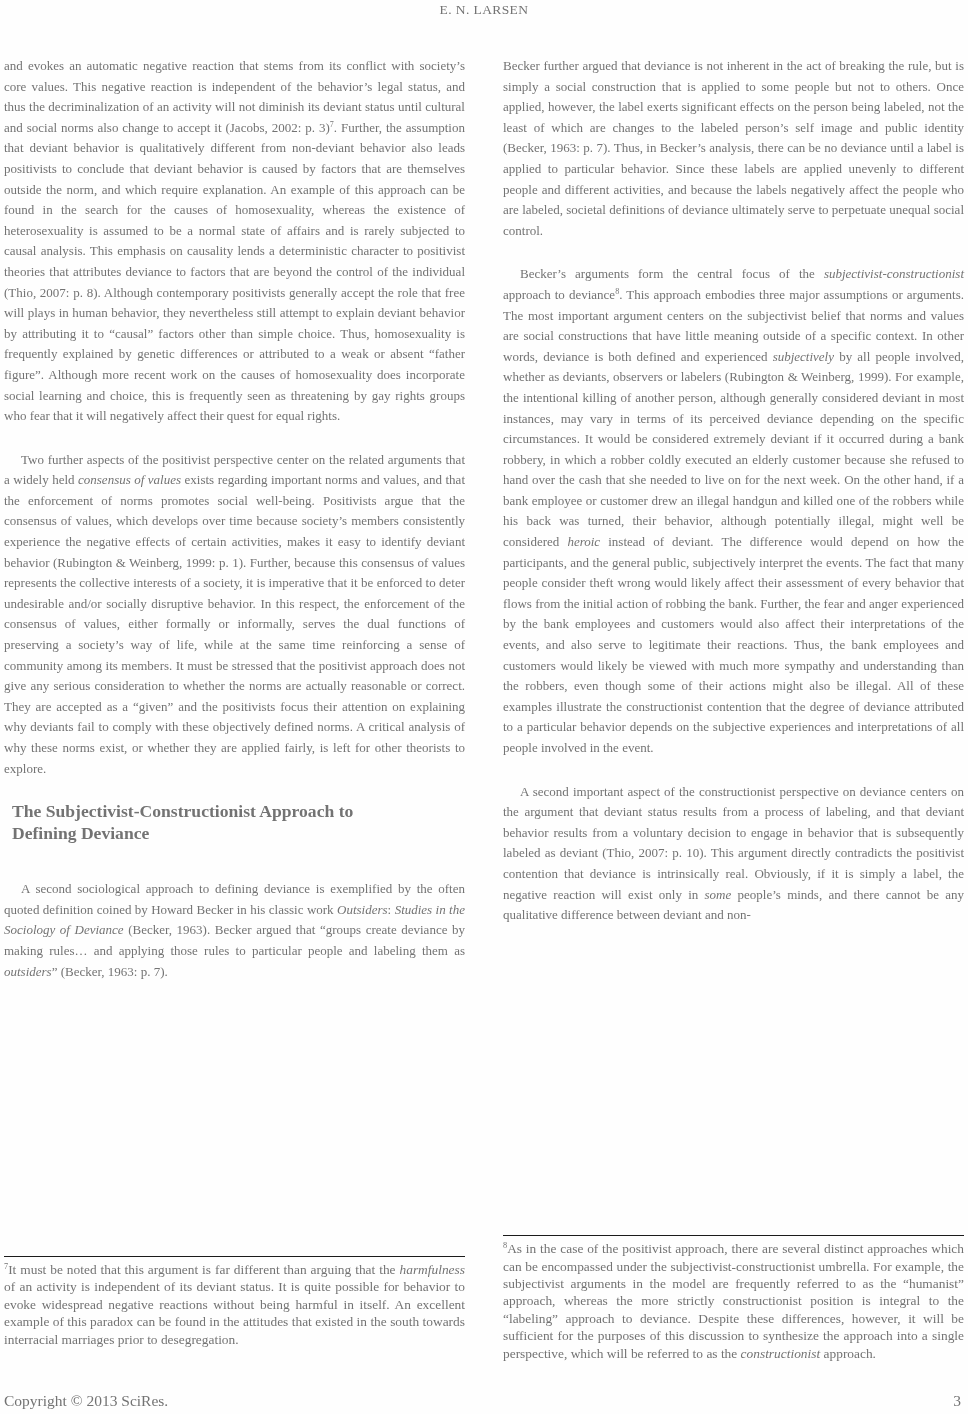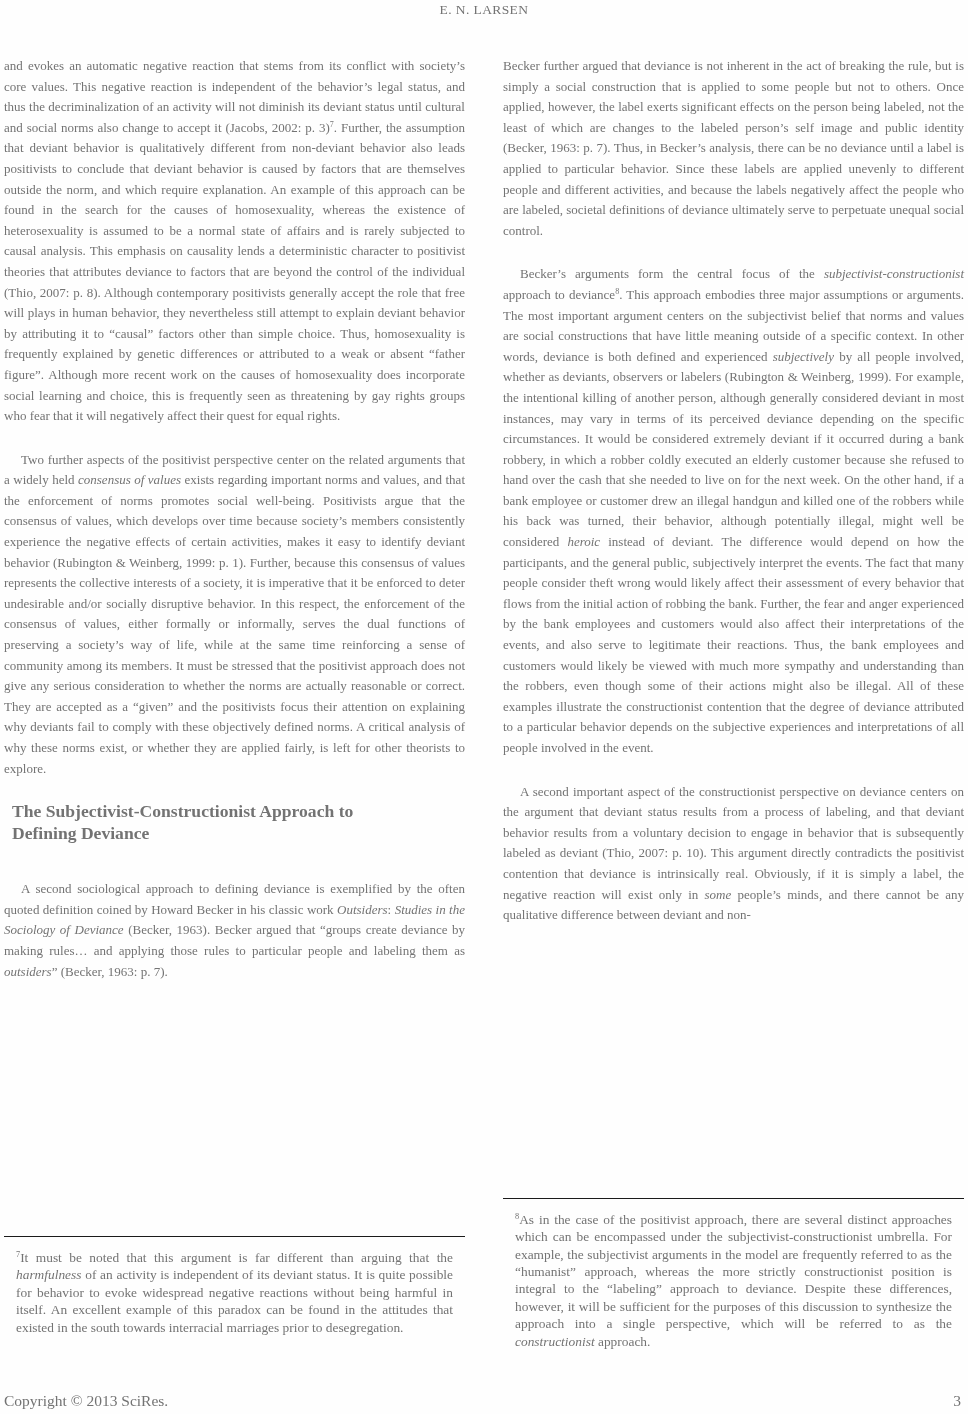--- a/index.html
+++ b/index.html
@@ -52,21 +52,21 @@
     line-height: 17.4px;
     text-align: justify;
   }
   .footnote.fn-left { margin-bottom: 14px; }
   .fn-rule {
     border: 0;
     border-top: 1px solid #1b1b1b;
     margin: 0 0 4px 0;
     width: 100%;
   }
-  .fn-text { margin: 12px; }
+  .fn-text { margin: 0; }
   sup { font-size: 0.62em; line-height: 0; vertical-align: super; }
   .footer {
     position: absolute;
     top: 1392px; left: 4px; right: 7px;
     display: flex;
     justify-content: space-between;
     font-size: 15.5px;
     line-height: 18px;
     gap: 16px;
   }

